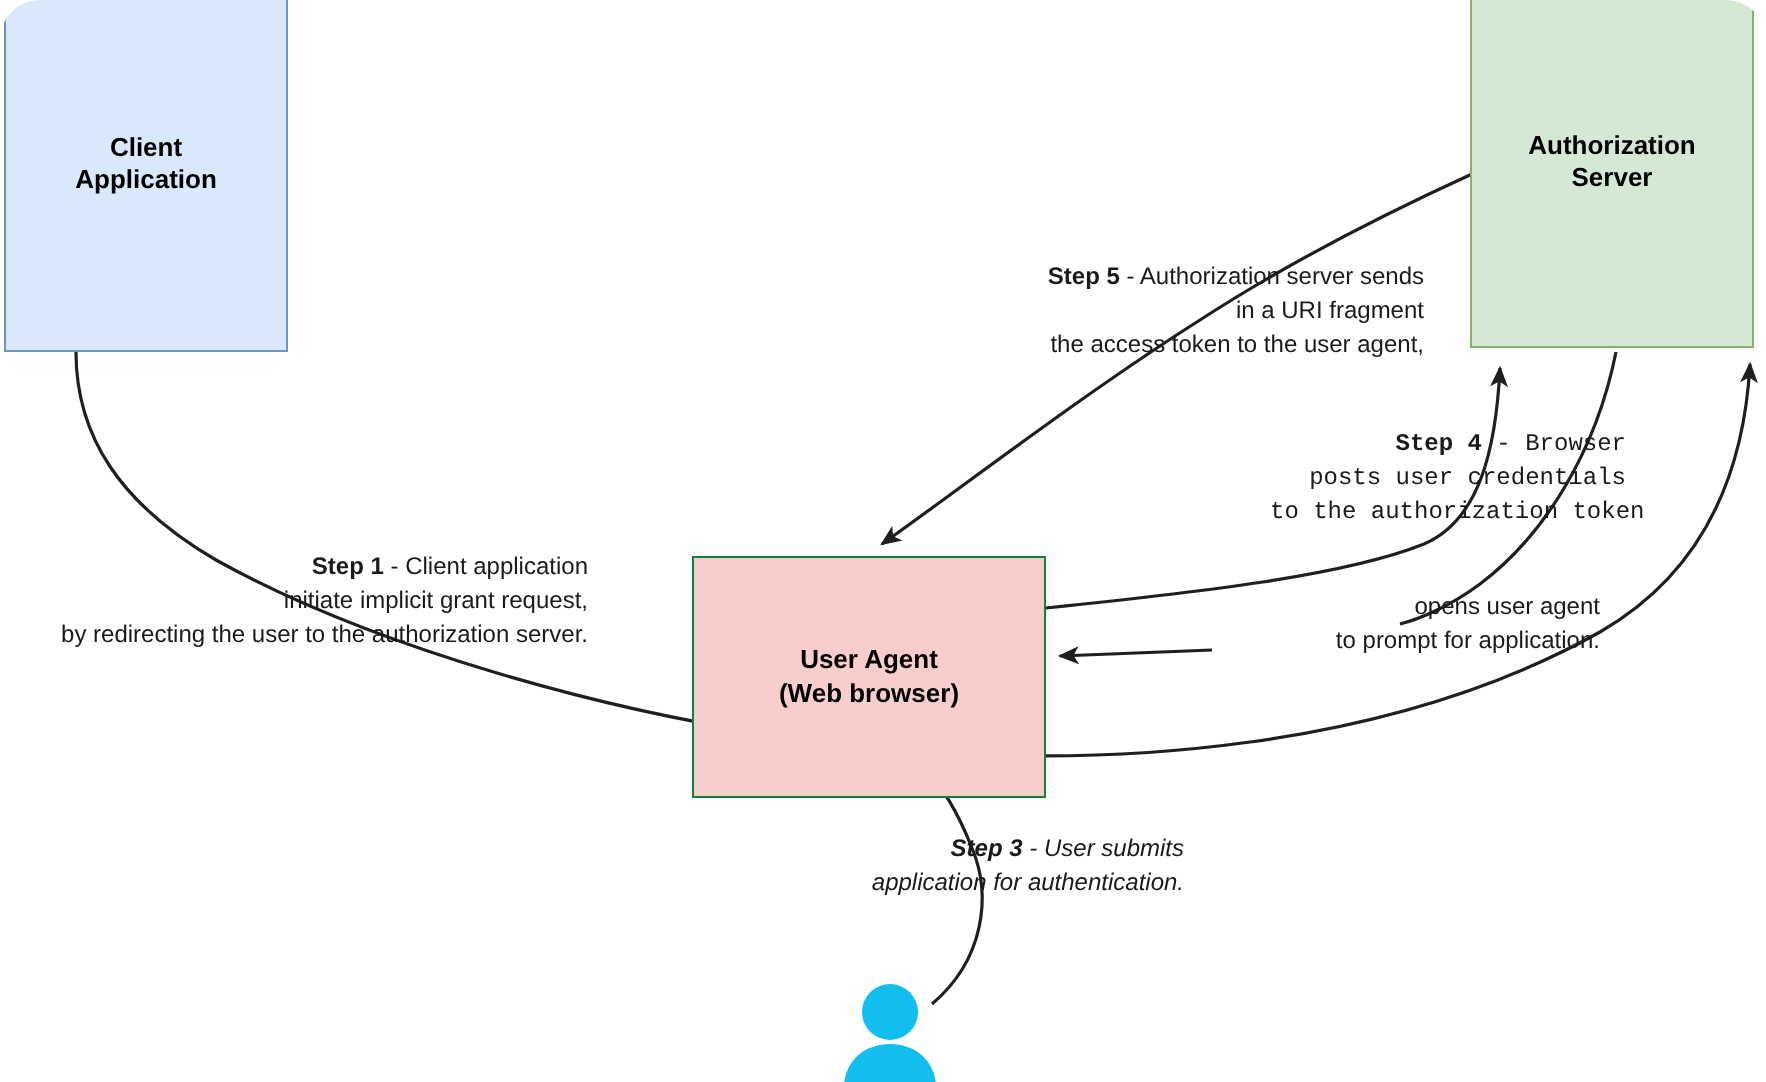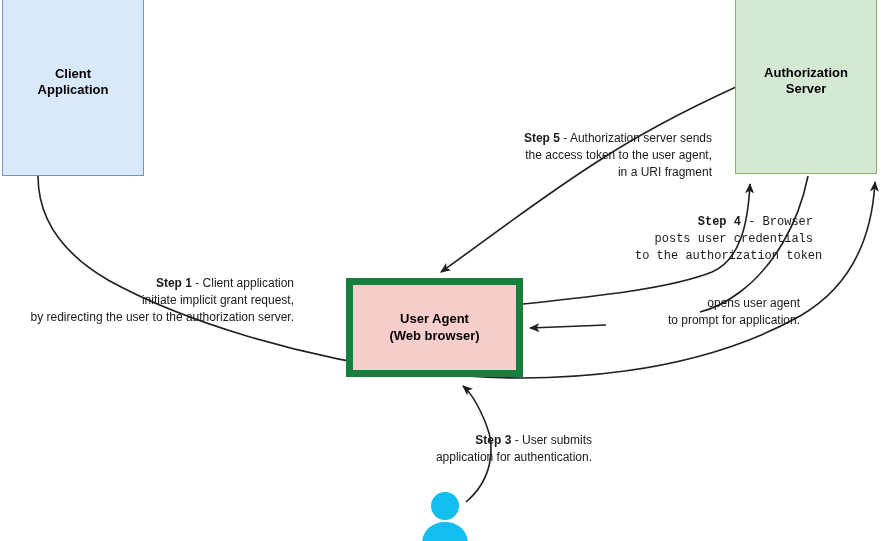--- a/index.html
+++ b/index.html
@@ -9,20 +9,21 @@
   }
   body {
     font-family: "Liberation Sans", sans-serif;
   }
   #diagram-root {
     position: relative;
     width: 883px;
     height: 541px;
     background: #ffffff;
     overflow: hidden;
+    border-radius: 20px;
   }
   svg#flow-svg {
     position: absolute;
     left: 0;
     top: 0;
     width: 883px;
     height: 541px;
   }
   .node-box {
     position: absolute;
@@ -45,40 +46,40 @@
     border: 1px solid #7494c0;
   }
   #node-authorization-server {
     left: 735px; top: -12px;
     width: 142px; height: 186px;
     background: #d5e8d4;
     border: 1px solid #82b366;
   }
   #node-user-agent {
     left: 346px; top: 278px;
-    width: 177px; height: 99px;
+    width: 177px; height: 121px;
     background: #f8cecc;
-    border: 7px solid #15803d;
+    border: 1px solid #15803d;
   }
 
   .step-label {
     position: absolute;
     text-align: right;
     font-size: 12px;
     line-height: 1.42;
     color: #1a1a1a;
     white-space: nowrap;
     pointer-events: none;
   }
   .step-label .lead { font-weight: bold; }
   .step-label .lbl-line { display: block; }
 
   #label-step-1 { left: 0px;   top: 275px; width: 294px; }
   #label-step-2 { left: 595px; top: 295px; width: 205px; }
-  #label-step-3 { left: 394px; top: 432px; width: 198px; }
+  #label-step-3 { left: 394px; top: 416px; width: 198px; font-style: italic; }
   #label-step-4 { left: 635px; top: 214px; width: 178px; font-family: Liberation Mono, monospace; }
   #label-step-5 { left: 482px; top: 130px; width: 230px; }
   #user-icon {
     position: absolute;
     left: 418px;
     top: 489px;
     width: 56px;
     height: 55px;
   }
 </style>
@@ -145,22 +146,22 @@
   </div>
 
   <div class="step-label" id="label-step-4">
     <span class="lbl-line"><span class="lead">Step 4</span><span> - Browser</span></span>
     <span class="lbl-line">posts user credentials</span>
     <span class="lbl-line">to the authorization token</span>
   </div>
 
   <div class="step-label" id="label-step-5">
     <span class="lbl-line"><span class="lead">Step 5</span><span> - Authorization server sends</span></span>
+    <span class="lbl-line">in a URI fragment</span>
     <span class="lbl-line">the access token to the user agent,</span>
-    <span class="lbl-line">in a URI fragment</span>
   </div>
 
   <svg id="user-icon" viewBox="0 0 56 55">
     <circle cx="27" cy="17" r="14" fill="#12bef0"></circle>
     <path d="M4,55 C4,41.5 14.3,33 27,33 C39.7,33 50,41.5 50,55 Z" fill="#12bef0"></path>
   </svg>
 
 </div>
 
 </body></html>

